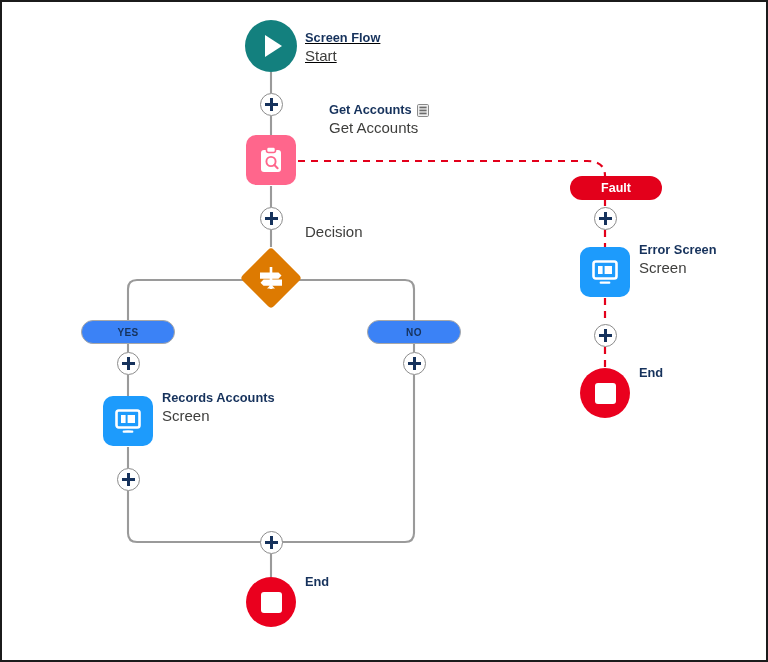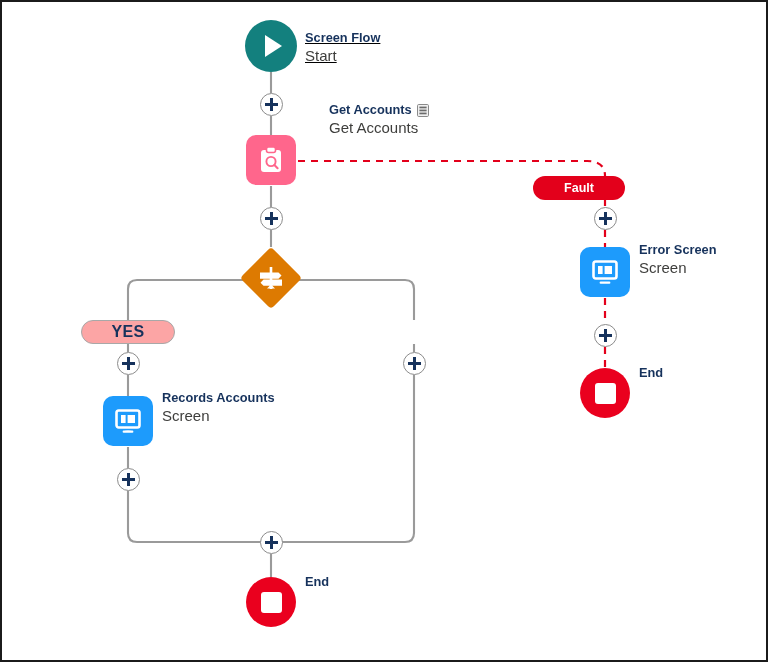--- a/index.html
+++ b/index.html
@@ -135,23 +135,23 @@
     width: 2.4px;
     height: 13px;
   }
 
   
   .branch-pill {
     position: absolute;
     height: 24px;
     border: 1.3px solid #a8a8a8;
     border-radius: 13px;
-    background: #fca5a5;
+    background: #3b82f6;
     color: #16325c;
-    font-size: 16px;
+    font-size: 10px;
     font-weight: bold;
     letter-spacing: 0.4px;
     display: flex;
     align-items: center;
     justify-content: center;
     box-sizing: border-box;
   }
 
   
   .fault-pill {
@@ -282,20 +282,21 @@
         <svg width="32" height="32" viewBox="0 0 32 32">
           <rect x="14.7" y="5" width="2.6" height="22" fill="#ffffff"></rect>
           <path d="M 5 10.5 L 23.5 10.5 L 26.5 13.6 L 23.5 16.7 L 5 16.7 Z" fill="#ffffff"></path>
           <path d="M 27 17.6 L 8.5 17.6 L 5.5 20.7 L 8.5 23.8 L 27 23.8 Z" fill="#ffffff"></path>
           <path d="M 16 22.4 L 20 26.6 L 12 26.6 Z" fill="#ffffff"></path>
         </svg>
       </div>
     </div>
   </div>
   <div class="label-group" style="left:303px; top:220px;">
+    <div class="label-sub">Decision</div>
   </div>
 
   <div class="branch-pill" style="left:79px; top:318px; width:94px;">
     <span>YES</span>
   </div>
   <div class="plus-btn" style="left:115px; top:350px;"></div>
 
   <div class="node" style="left:101px; top:394px;">
     <div class="elem-box screen">
       <svg width="32" height="32" viewBox="0 0 32 32">
@@ -309,36 +310,39 @@
   </div>
   <div class="label-group" style="left:160px; top:388px;">
     <div class="label-title">
       <span>Records Accounts</span>
     </div>
     <div class="label-sub">Screen</div>
   </div>
 
   <div class="plus-btn" style="left:115px; top:466px;"></div>
 
+  <div class="branch-pill" style="left:365px; top:318px; width:94px;">
+    <span>NO</span>
+  </div>
   <div class="plus-btn" style="left:401px; top:350px;"></div>
 
   <div class="plus-btn" style="left:258px; top:529px;"></div>
 
   <div class="node" style="left:244px; top:575px;">
     <div class="end-circle">
       <div class="end-square"></div>
     </div>
   </div>
   <div class="label-group" style="left:303px; top:572px;">
     <div class="label-title">
       <span>End</span>
     </div>
   </div>
 
-  <div class="fault-pill" style="left:531px; top:174px; width:92px;">
+  <div class="fault-pill" style="left:568px; top:174px; width:92px;">
     <span>Fault</span>
   </div>
 
   <div class="plus-btn" style="left:592px; top:205px;"></div>
 
   <div class="node" style="left:578px; top:245px;">
     <div class="elem-box screen">
       <svg width="32" height="32" viewBox="0 0 32 32">
         <rect x="4.5" y="5.5" width="23" height="17" rx="2.2" fill="none" stroke="#ffffff" stroke-width="2.6"></rect>
         <rect x="9" y="10" width="4.6" height="8" fill="#ffffff"></rect>

